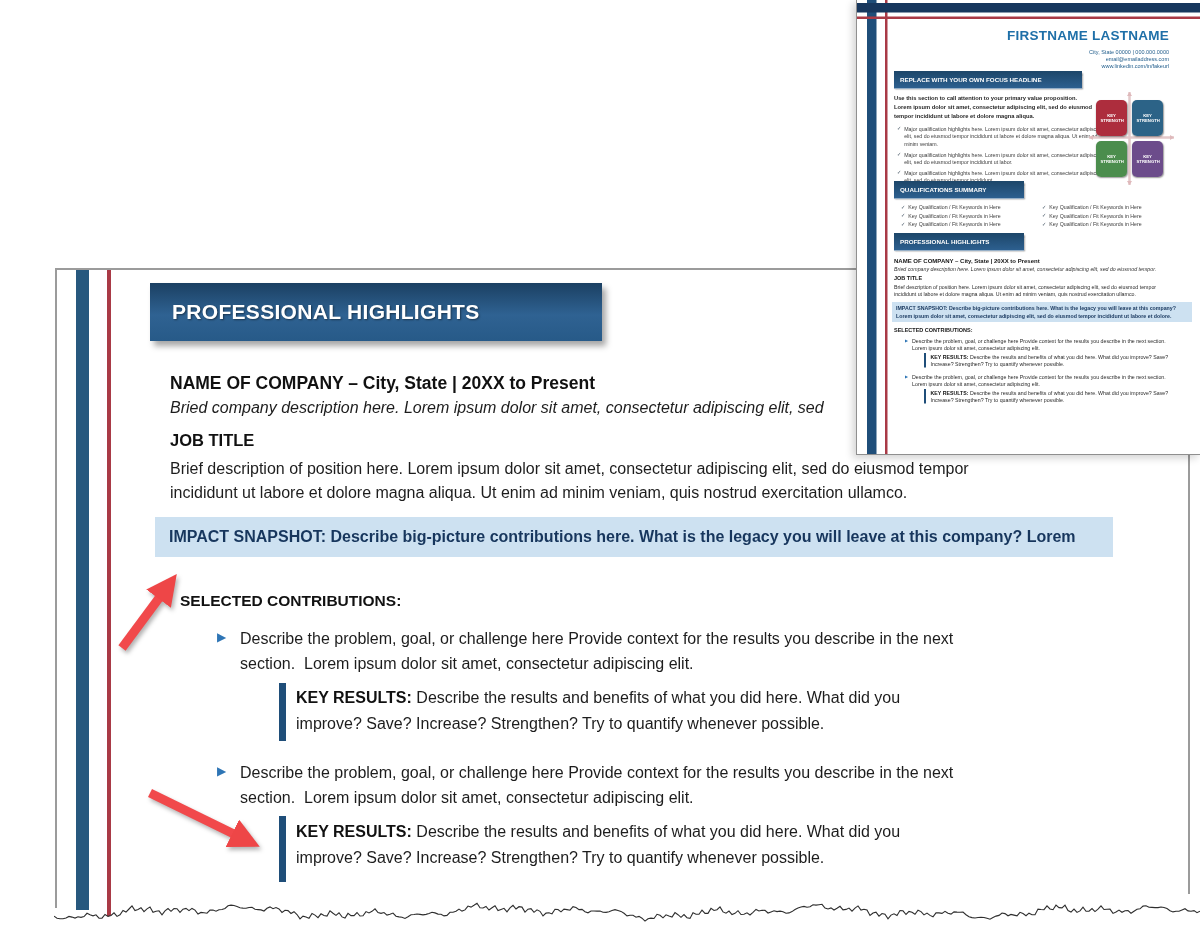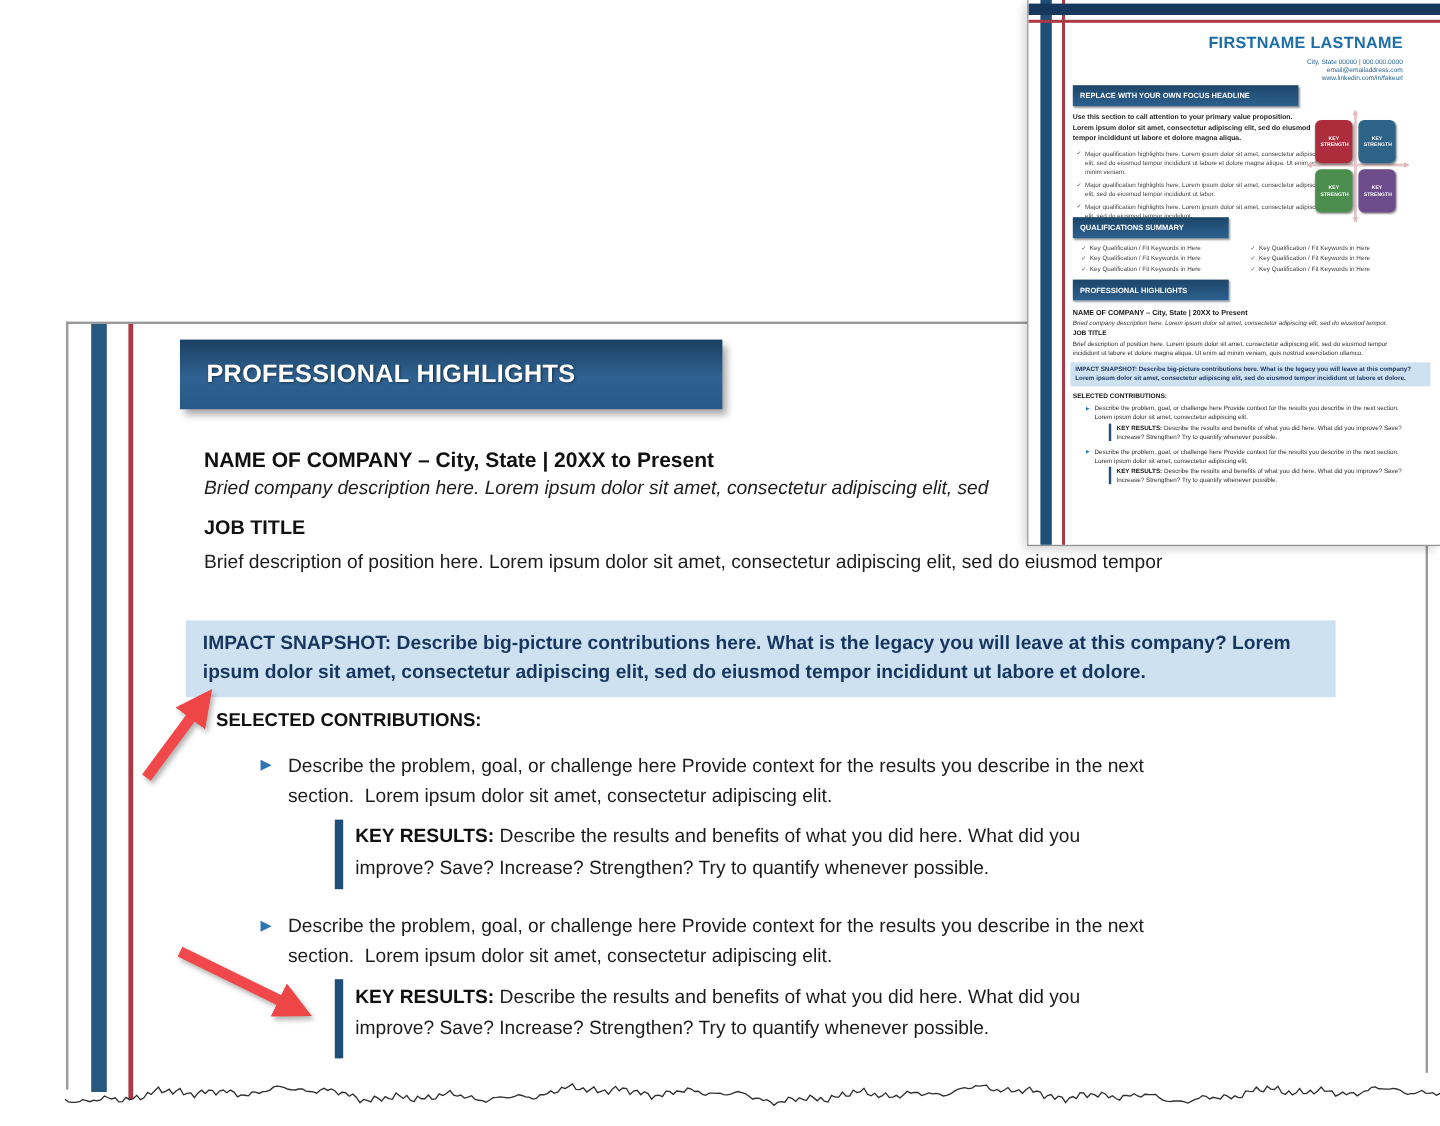--- a/index.html
+++ b/index.html
@@ -119,25 +119,25 @@
     <div id="mp-header" class="abs">
       <span>PROFESSIONAL HIGHLIGHTS</span>
     </div>
 
     <div id="mp-company" class="abs line">NAME OF COMPANY – City, State | 20XX to Present</div>
     <div id="mp-company-desc" class="abs line mp-text">Bried company description here. Lorem ipsum dolor sit amet, consectetur adipiscing elit, sed</div>
     <div id="mp-jobtitle" class="abs line">JOB TITLE</div>
 
     <div id="mp-jobdesc" class="abs mp-text">
       <div class="line">Brief description of position here. Lorem ipsum dolor sit amet, consectetur adipiscing elit, sed do eiusmod tempor</div>
+      <div class="line">incididunt ut labore et dolore magna aliqua. Ut enim ad minim veniam, quis nostrud exercitation ullamco.</div>
     </div>
 
     <div id="mp-impact" class="abs">
       <div class="line">IMPACT SNAPSHOT: Describe big-picture contributions here. What is the legacy you will leave at this company? Lorem</div>
-      <div class="line">ipsum dolor sit amet, consectetur adipiscing elit, sed do eiusmod tempor incididunt ut labore et dolore.</div>
     </div>
 
     <div id="mp-selected" class="abs line">SELECTED CONTRIBUTIONS:</div>
 
     <div id="mp-b1-tri" class="abs tri">▶</div>
     <div id="mp-b1" class="abs mp-text mp-bullet">
       <div class="line">Describe the problem, goal, or challenge here Provide context for the results you describe in the next</div>
       <div class="line">section.  Lorem ipsum dolor sit amet, consectetur adipiscing elit.</div>
     </div>
     <div id="mp-kr1-bar" class="abs"></div>

